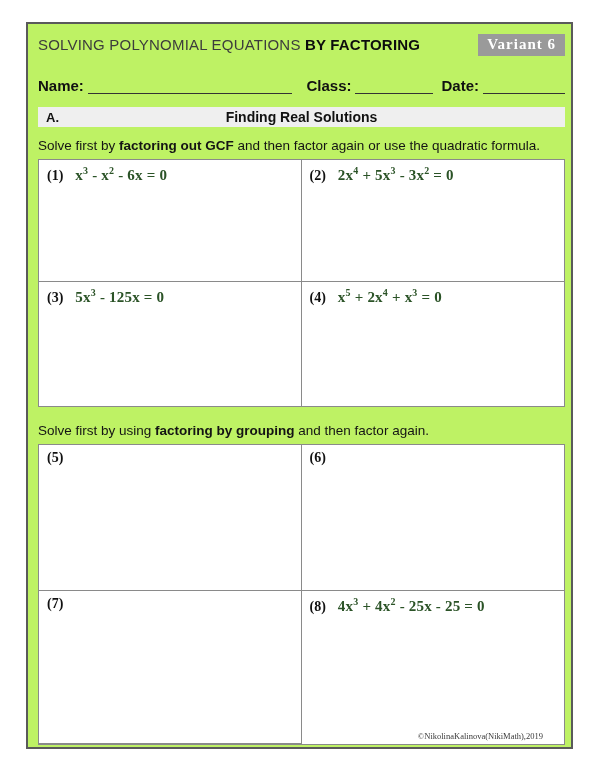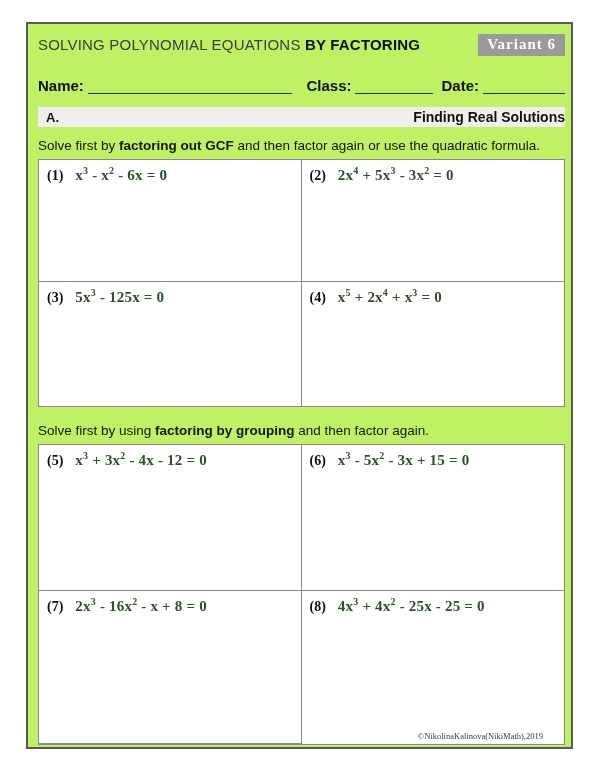--- a/index.html
+++ b/index.html
@@ -22,21 +22,21 @@
   .fields{display:flex;align-items:flex-end;margin-top:8px;height:24px;font-weight:bold;font-size:15px;color:#111;}
   .fld-label{white-space:nowrap;}
   .fld-line{border-bottom:1px solid #333;height:18px;}
   .line-name{flex:1 1 auto;margin-left:4px;margin-right:10px;max-width:222px;}
   .line-class{width:78px;margin-left:4px;margin-right:8px;}
   .line-date{width:82px;margin-left:4px;}
   .fld-class{margin-left:4px;}
   
   .secbar{position:relative;margin-top:13px;background:#efefef;height:20px;display:flex;align-items:center;}
   .sec-letter{position:absolute;left:8px;font-weight:bold;font-size:13px;color:#111;}
-  .sec-title{width:100%;text-align:right;font-weight:bold;font-size:14px;color:#111;}
+  .sec-title{width:100%;text-align:center;font-weight:bold;font-size:14px;color:#111;}
   
   .instr{margin-top:11px;margin-bottom:6px;font-size:13.5px;color:#141414;}
   .instr b{font-weight:bold;}
   
   .ptable{
     display:grid;grid-template-columns:1fr 1fr;
     border:1px solid #8a8a8a;background:#fff;position:relative;
   }
   .t1{grid-template-rows:122px 124px;}
   .t2{grid-template-rows:146px 153px;}
@@ -111,33 +111,30 @@
   </div>
 
   <div class="instr" style="margin-top:16px;">
     <span>Solve first by using </span><b>factoring by grouping</b><span> and then factor again.</span>
   </div>
 
   <div class="ptable t2">
     <div class="cell">
       <div class="prob">
         <span class="pnum">(5)</span>
-        <span class="peq">x<sup>3</sup> + 3x<sup>2</sup> - 4x - 12 = 0</span>
       </div>
     </div>
     <div class="cell">
       <div class="prob">
         <span class="pnum">(6)</span>
-        <span class="peq">x<sup>3</sup> - 5x<sup>2</sup> - 3x + 15 = 0</span>
       </div>
     </div>
     <div class="cell">
       <div class="prob">
         <span class="pnum">(7)</span>
-        <span class="peq">2x<sup>3</sup> - 16x<sup>2</sup> - x + 8 = 0</span>
       </div>
     </div>
     <div class="cell">
       <div class="prob">
         <span class="pnum">(8)</span>
         <span class="peq">4x<sup>3</sup> + 4x<sup>2</sup> - 25x - 25 = 0</span>
       </div>
     </div>
     <div class="credit">©NikolinaKalinova(NikiMath),2019</div>
   </div>

